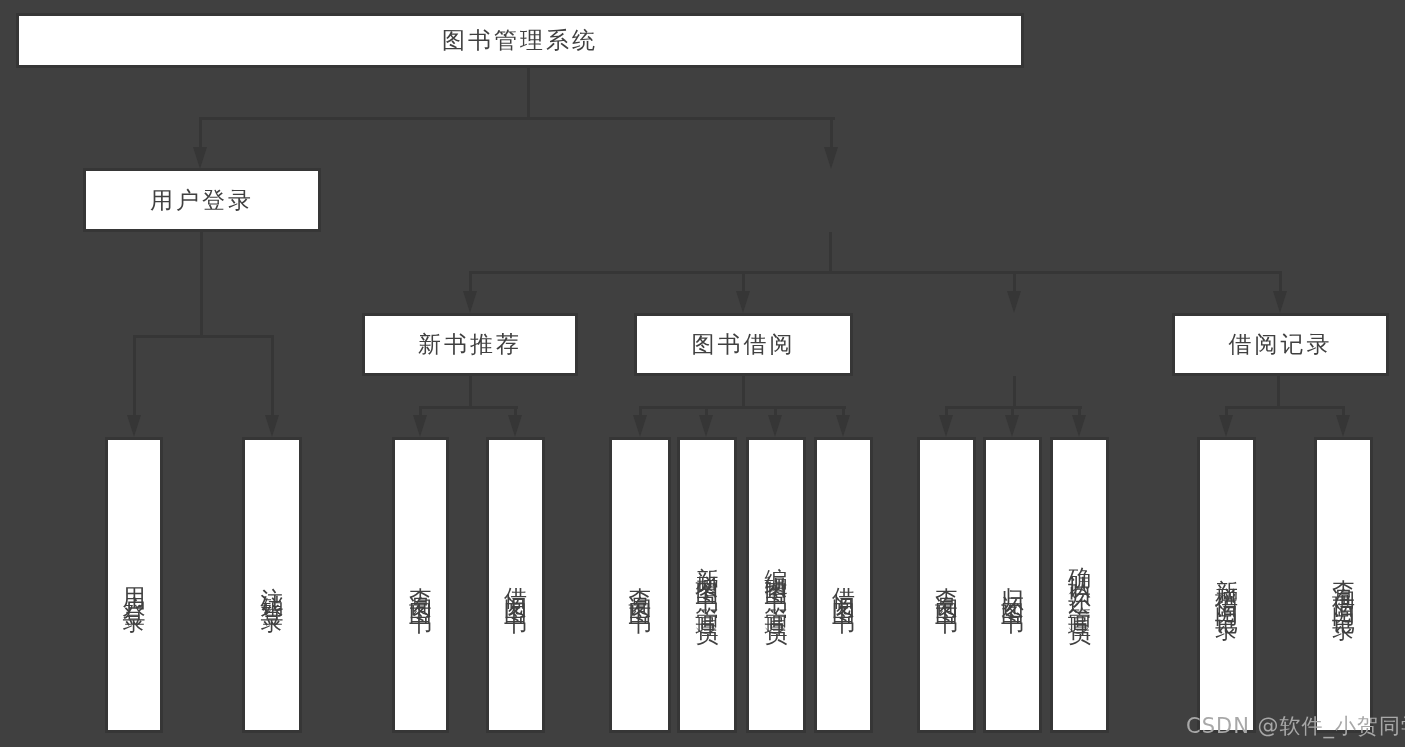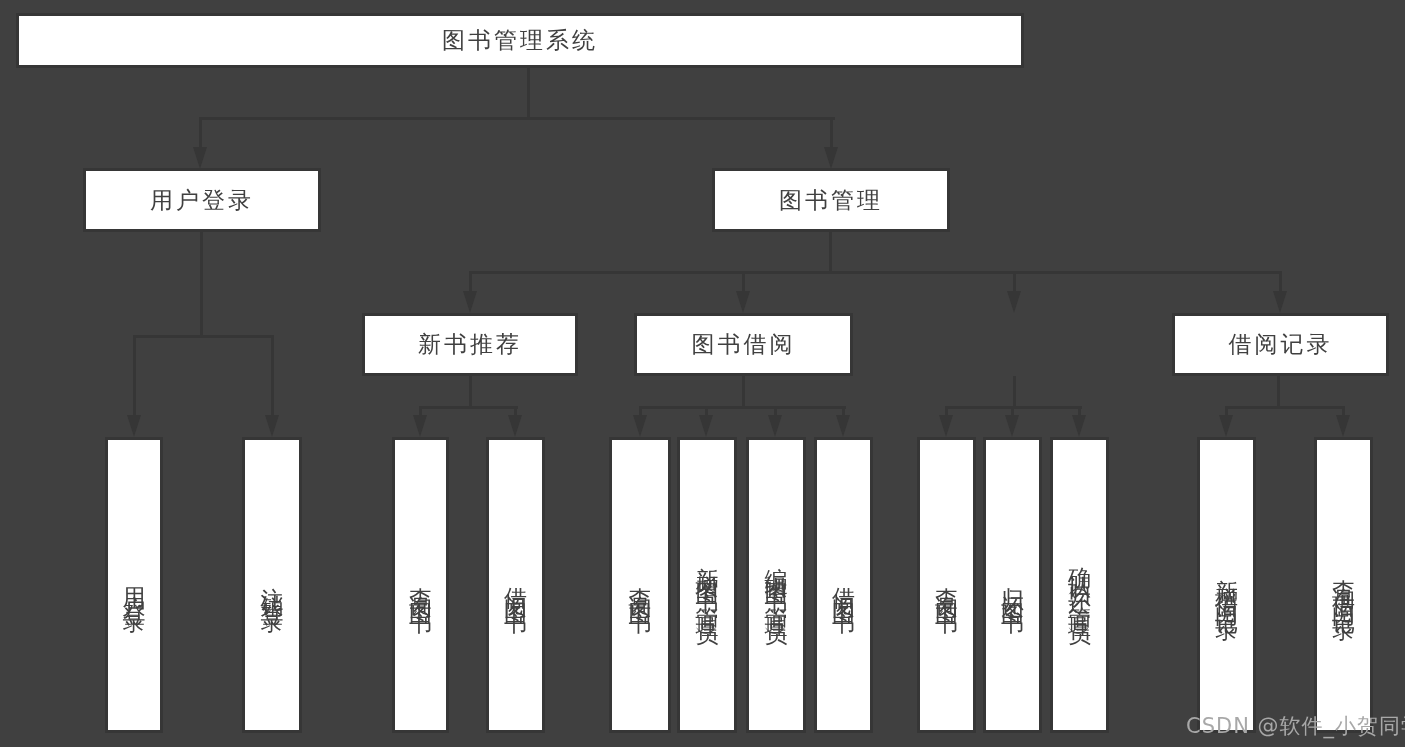--- a/index.html
+++ b/index.html
@@ -88,21 +88,20 @@
   <div class="box hbox root-box">图书管理系统</div>
 
   <div class="ln" style="left:527px; top:68px;  width:3px; height:51px;"></div>
   <div class="ln" style="left:199px; top:117px; width:636px; height:3px;"></div>
   <div class="ln" style="left:199px; top:117px; width:3px; height:33px;"></div>
   <div class="ah" style="left:193px; top:147px;"></div>
   <div class="ln" style="left:830px; top:117px; width:3px; height:33px;"></div>
   <div class="ah" style="left:824px; top:147px;"></div>
 
   <div class="box hbox l2-0">用户登录</div>
-  <div class="box hbox l2-1">图书管理</div>
 
   <div class="ln" style="left:200px; top:232px; width:3px; height:106px;"></div>
   <div class="ln" style="left:133px; top:335px; width:141px; height:3px;"></div>
   <div class="ln" style="left:133px; top:335px; width:3px; height:82px;"></div>
   <div class="ah" style="left:127px; top:415px;"></div>
   <div class="ln" style="left:271px; top:335px; width:3px; height:82px;"></div>
   <div class="ah" style="left:265px; top:415px;"></div>
 
   <div class="ln" style="left:829px; top:232px; width:3px; height:42px;"></div>
   <div class="ln" style="left:469px; top:271px; width:813px; height:3px;"></div>

